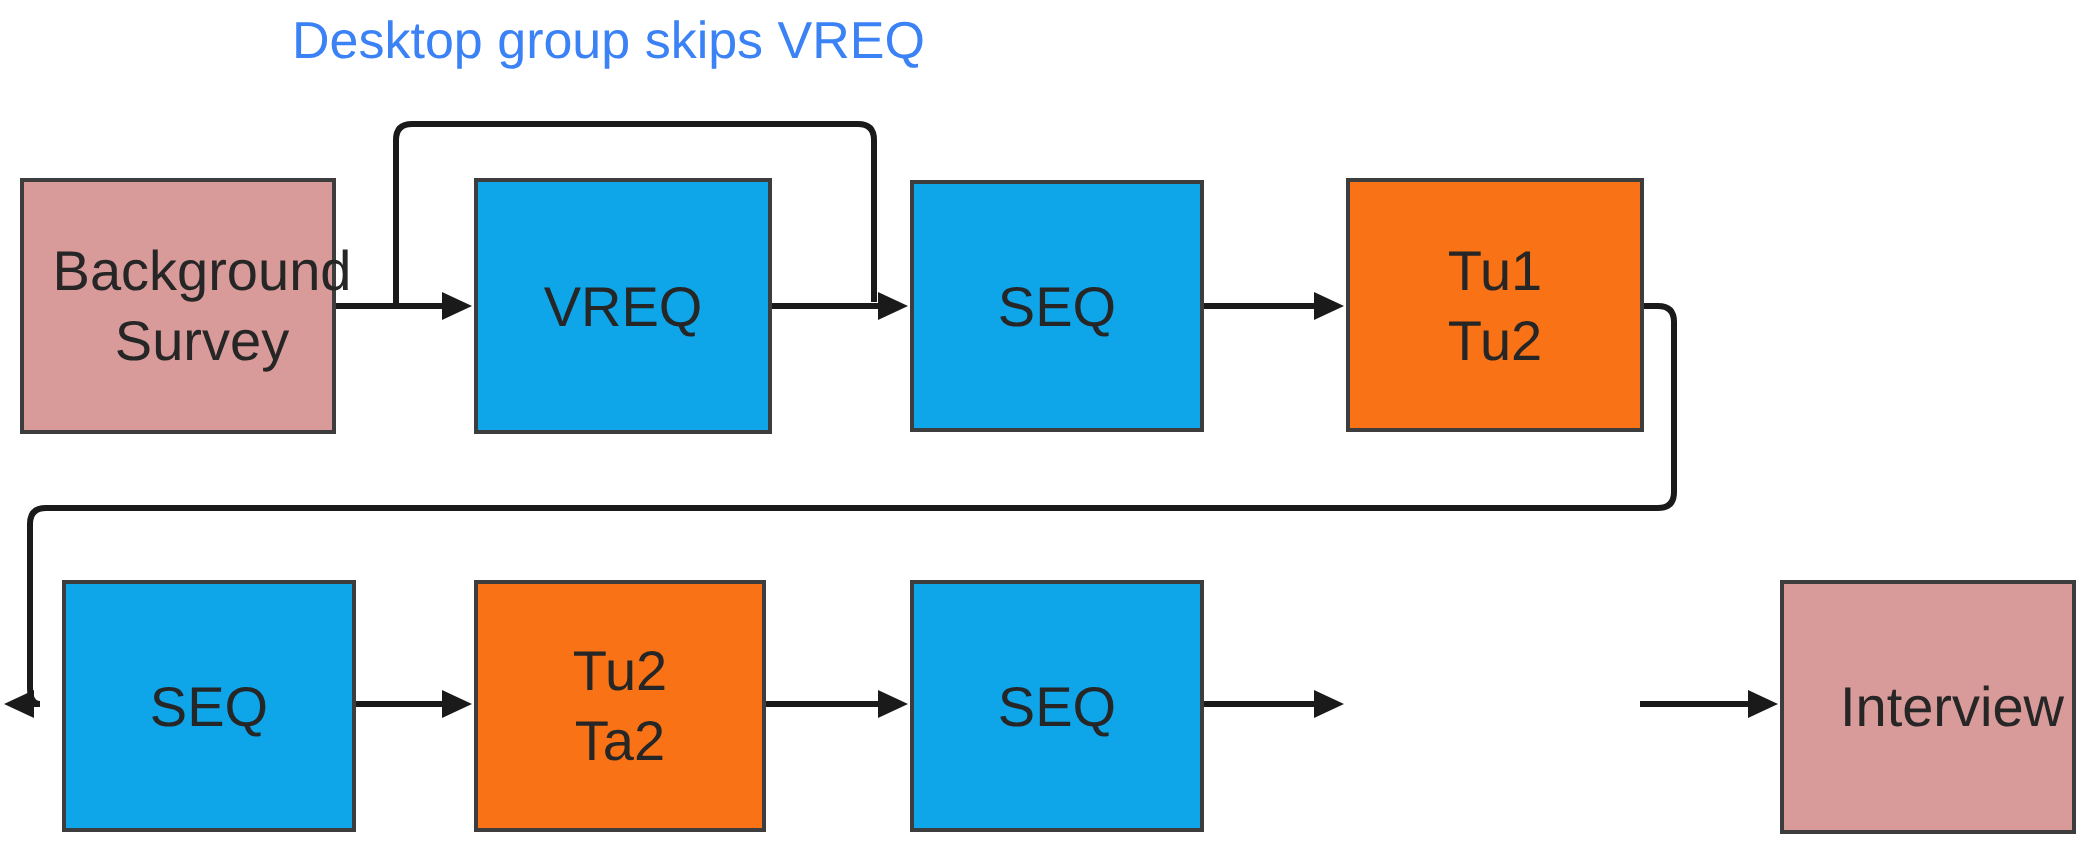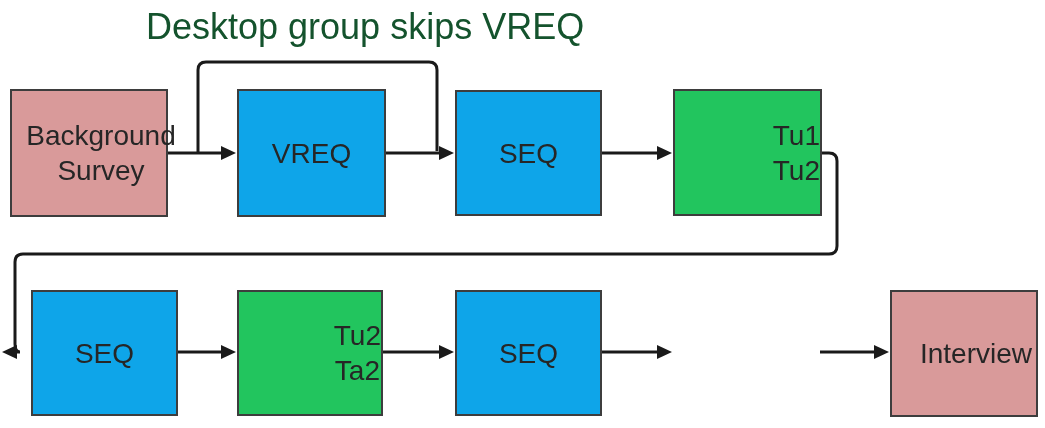--- a/index.html
+++ b/index.html
@@ -19,43 +19,43 @@
     position: absolute;
     left: 0;
     top: 0;
     width: 1045px;
     height: 428px;
   }
   .annotation {
     position: absolute;
     left: 146px;
     top: 6px;
-    font-size: 36px;
+    font-size: 26px;
     line-height: 1.15;
-    color: #14532d;
+    color: #3b82f6;
     white-space: nowrap;
   }
   .node {
     position: absolute;
     box-sizing: border-box;
     border: 2px solid #3d3d3d;
     display: flex;
     align-items: center;
     justify-content: center;
     text-align: center;
   }
   .node .label {
     font-size: 28px;
     line-height: 1.25;
     color: #262626;
     white-space: pre-line;
   }
   .node--pink   { background: #d99a9a; padding-left: 24px; }
   .node--orange { background: #0ea5e9; }
-  .node--blue   { background: #22c55e; justify-content: flex-end; }
+  .node--blue   { background: #f97316; }
 </style>
 </head>
 <body>
 
 <div class="canvas">
 
   <svg class="connectors" viewBox="0 0 1045 428" xmlns="http://www.w3.org/2000/svg">
     <defs>
       <marker id="arrow" markerUnits="userSpaceOnUse" markerWidth="15" markerHeight="14" viewBox="0 0 15 14" refX="1" refY="7" orient="auto">
         <path d="M0,0 L15,7 L0,14 Z" fill="#1a1a1a"></path>

